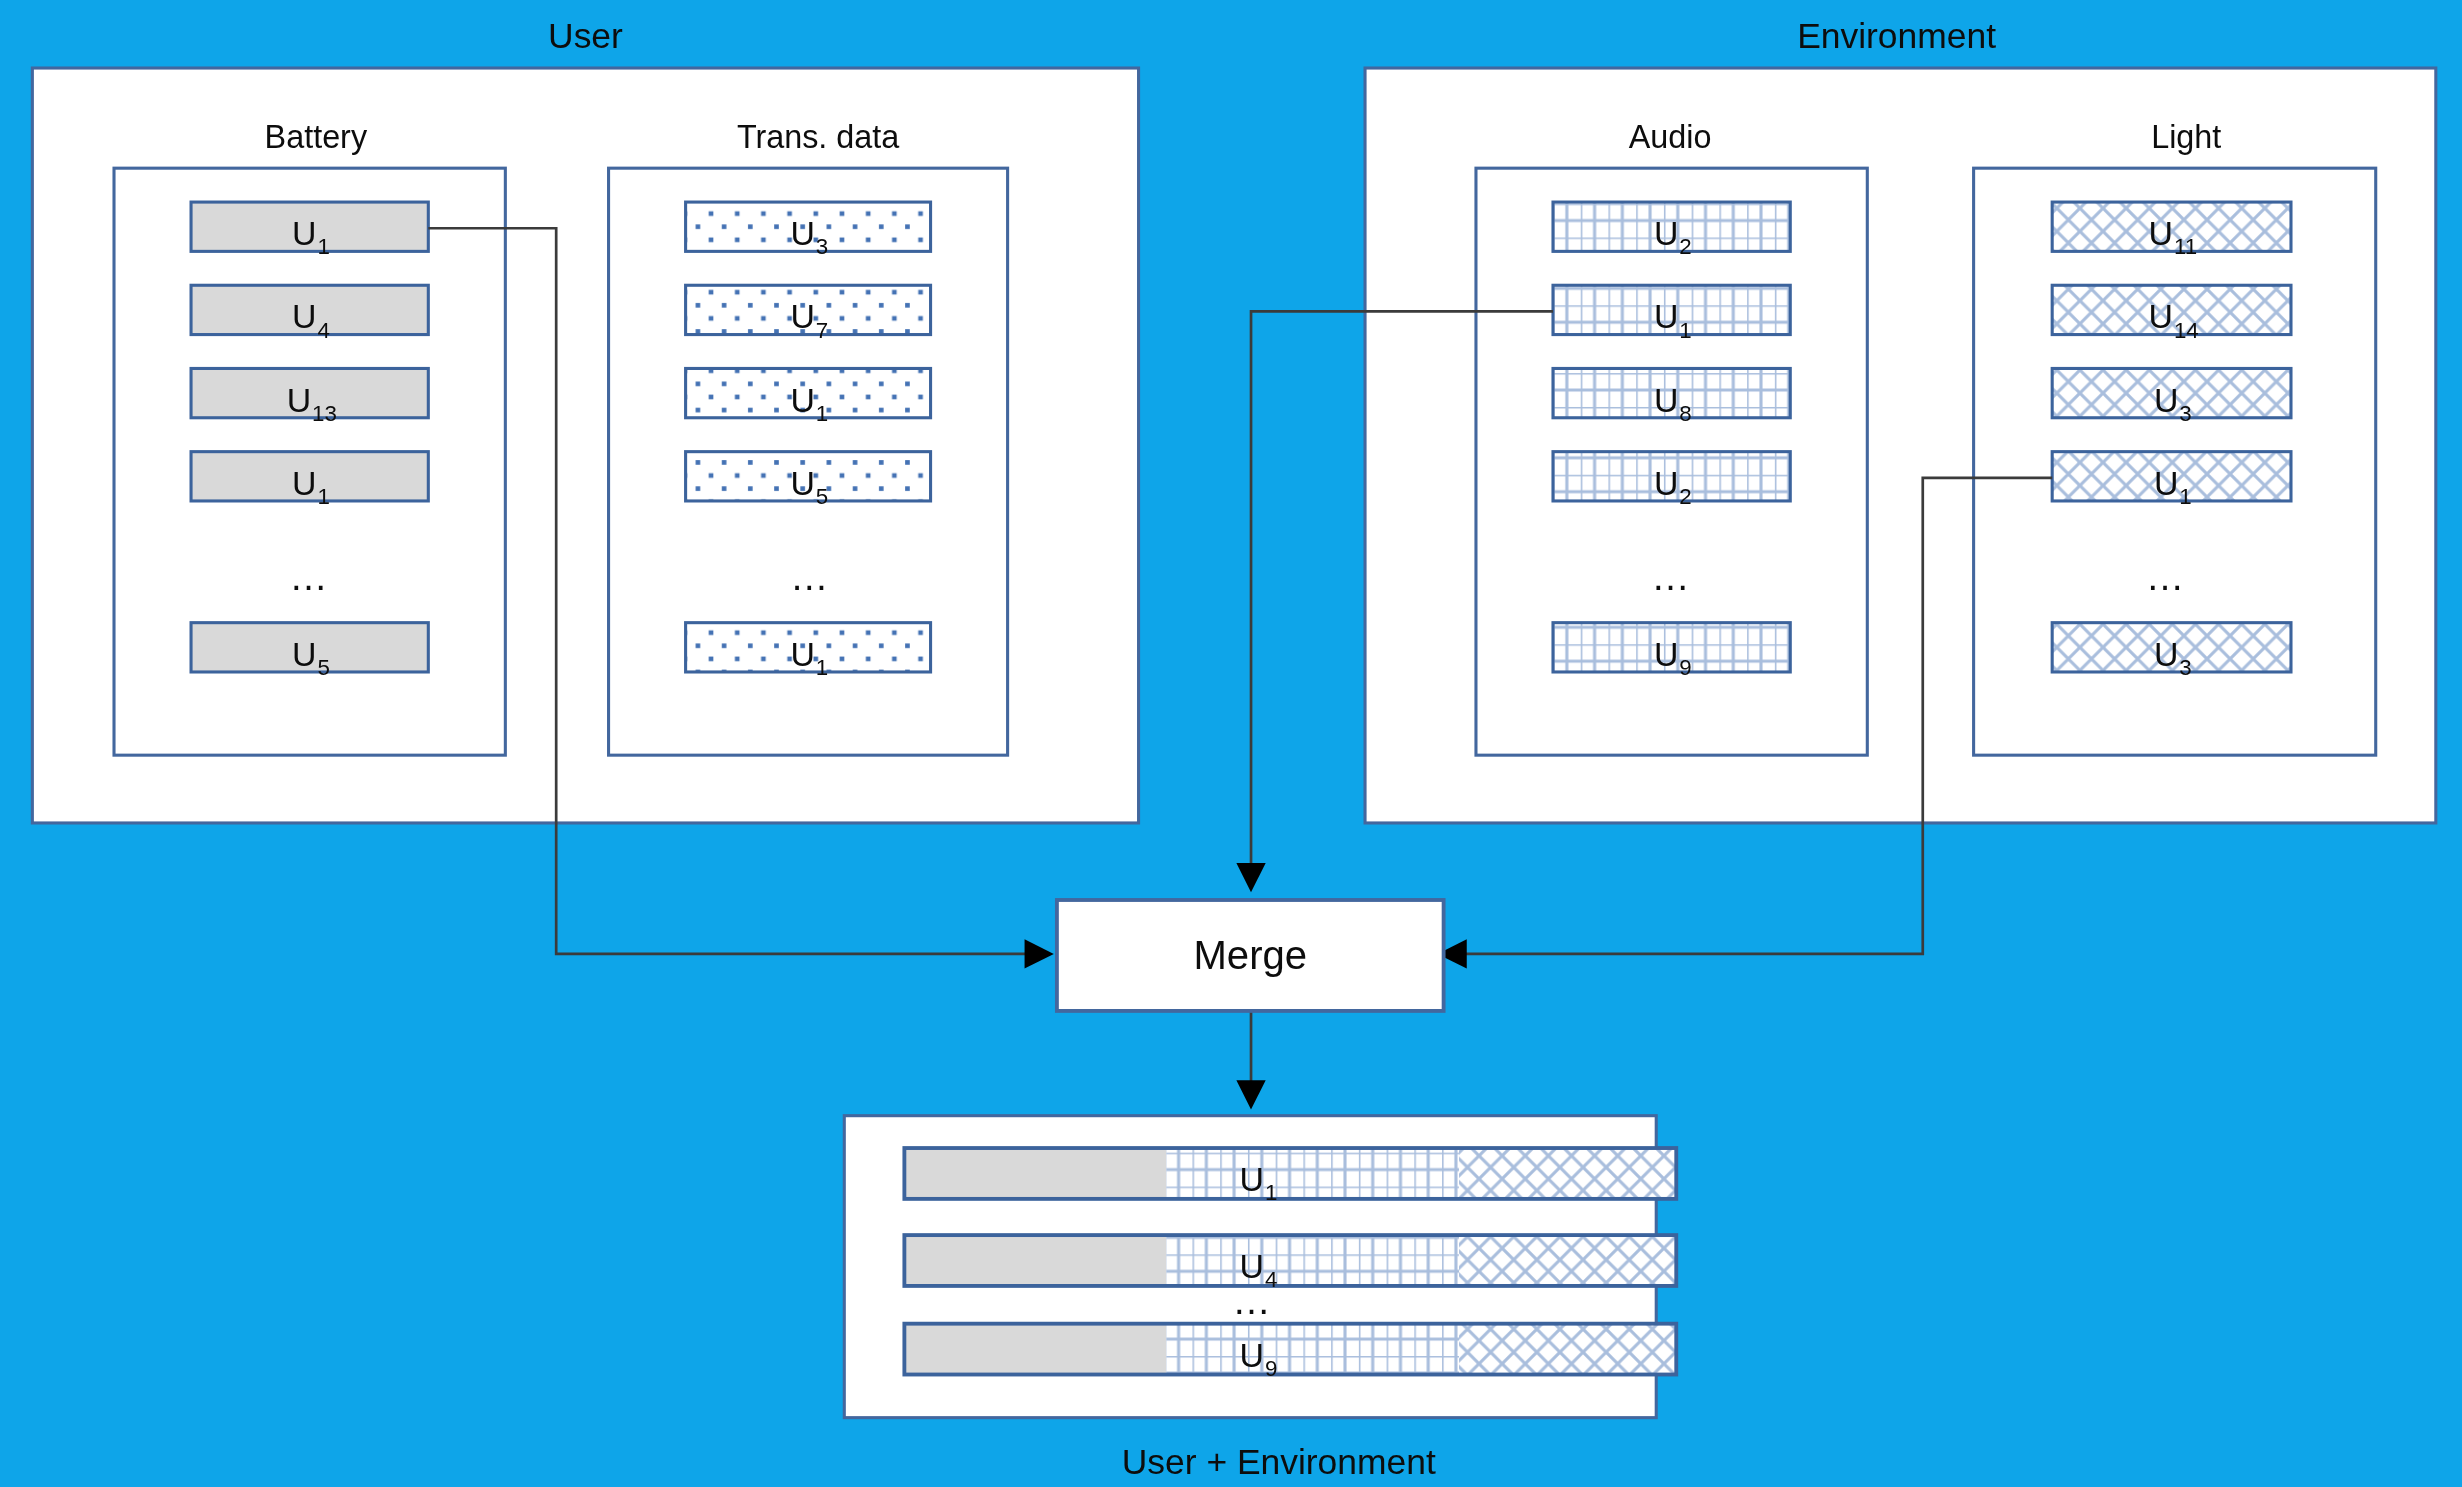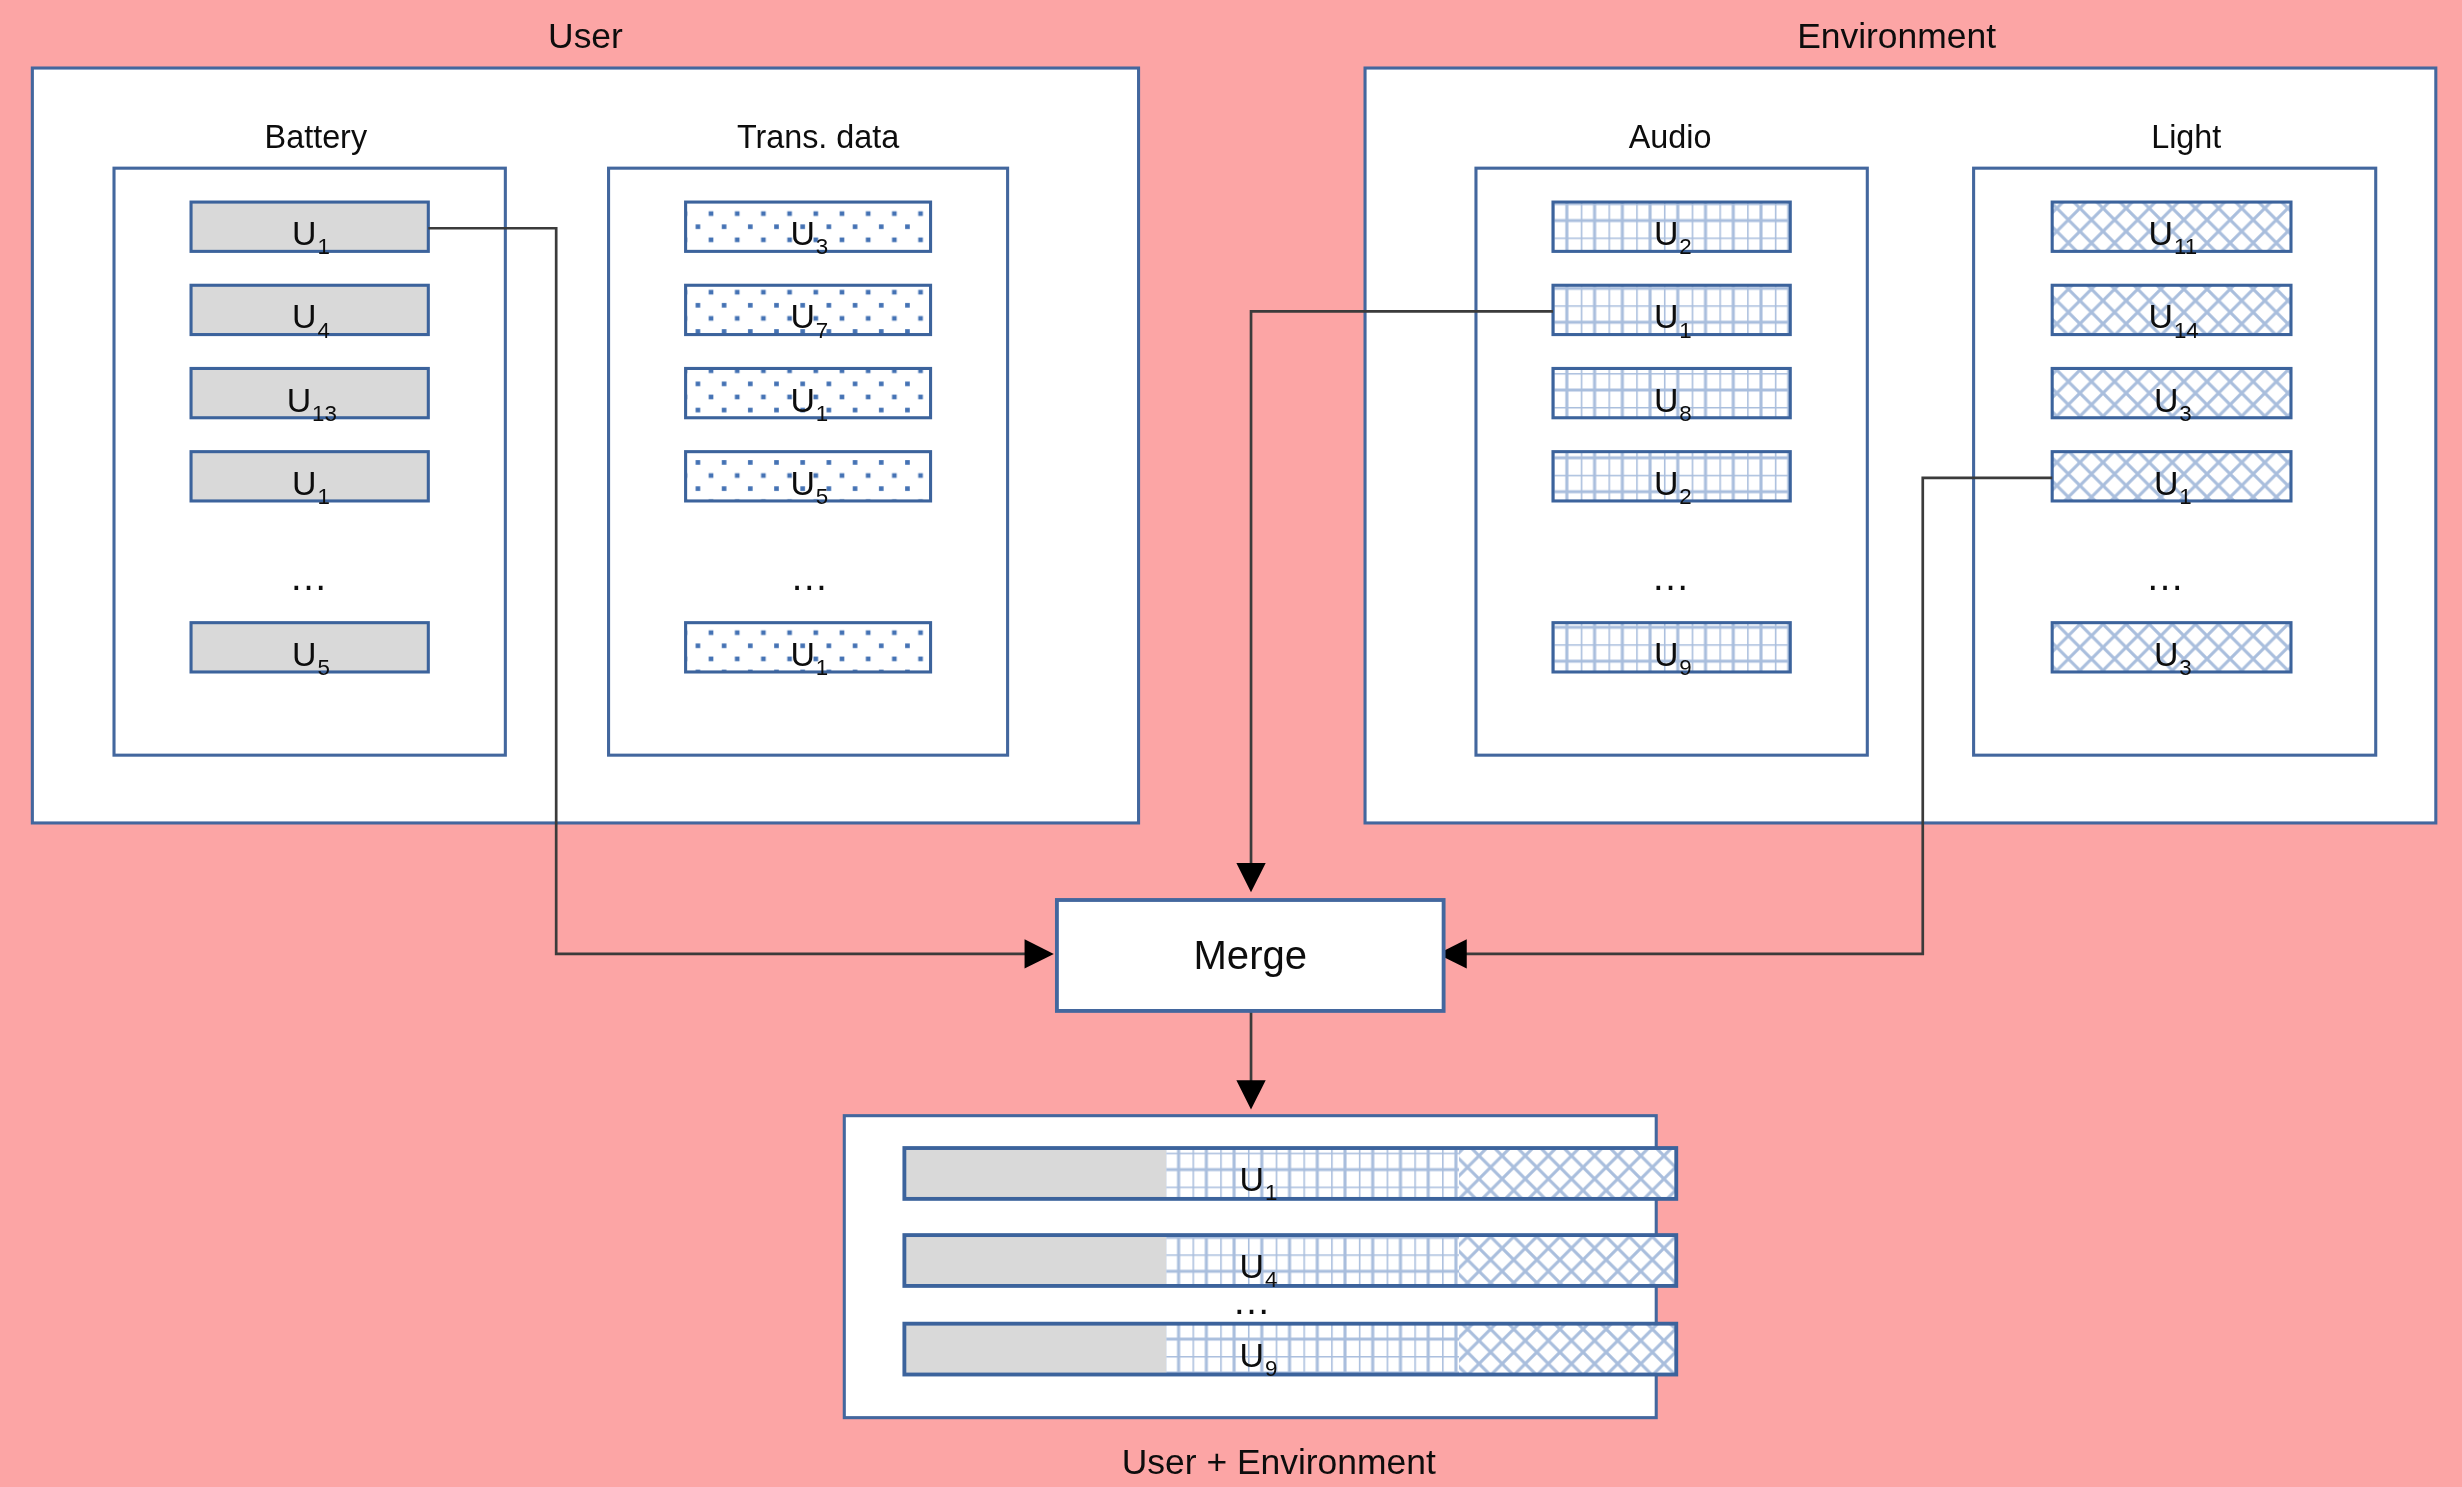--- a/index.html
+++ b/index.html
@@ -10,21 +10,21 @@
   body {
     width: 2462px;
     height: 1488px;
     font-family: "Liberation Sans", sans-serif;
     overflow: hidden;
   }
   #stage {
     position: relative;
     width: 2462px;
     height: 1488px;
-    background: #fca5a5;
+    background: #0ea5e9;
   }
   svg#diagram {
     position: absolute;
     left: 0;
     top: 0;
     width: 2462px;
     height: 1488px;
     display: block;
   }
   .grp-title {

